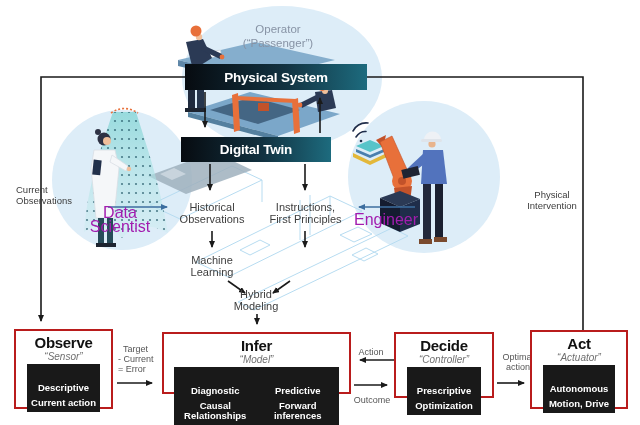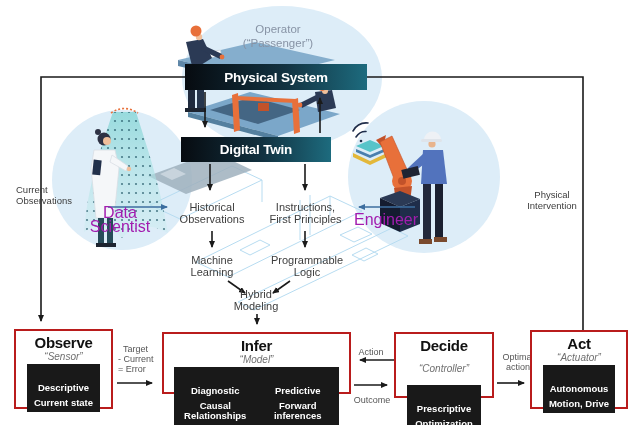--- a/index.html
+++ b/index.html
@@ -214,24 +214,20 @@
     <div>Observations</div>
   </div>
   <div class="lbl" style="left:258px;top:201px;width:95px;">
     <div>Instructions,</div>
     <div>First Principles</div>
   </div>
   <div class="lbl" style="left:177px;top:254px;width:70px;">
     <div>Machine</div>
     <div>Learning</div>
   </div>
-  <div class="lbl" style="left:262px;top:254px;width:90px;">
-    <div>Programmable</div>
-    <div>Logic</div>
-  </div>
   <div class="lbl" style="left:221px;top:288px;width:70px;">
     <div>Hybrid</div>
     <div>Modeling</div>
   </div>
 
   <div class="lbl small left" style="left:118px;top:344px;width:44px;">
     <div style="padding-left:5px;">Target</div>
     <div>- Current</div>
     <div>= Error</div>
   </div>
@@ -244,42 +240,42 @@
   <div class="lbl small" style="left:497px;top:352px;width:42px;">
     <div>Optimal</div>
     <div>action</div>
   </div>
 
   <div class="stagebox" style="left:14px;top:329px;width:99px;height:80px;">
     <div class="t">Observe</div>
     <div class="s">“Sensor”</div>
     <div class="chip">
       <div>Descriptive</div>
-      <div>Current state</div>
+      <div>Current action</div>
     </div>
   </div>
 
   <div class="stagebox" style="left:162px;top:332px;width:189px;height:62px;">
     <div class="t">Infer</div>
     <div class="s">“Model”</div>
     <div class="chiprow">
       <div class="chip">
         <div>Diagnostic</div>
         <div>Causal</div>
         <div>Relationships</div>
       </div>
       <div class="chip">
         <div>Predictive</div>
         <div>Forward</div>
         <div>inferences</div>
       </div>
     </div>
   </div>
 
-  <div class="stagebox" style="left:394px;top:332px;width:100px;height:66px;gap:9px;">
+  <div class="stagebox" style="left:394px;top:332px;width:100px;height:66px;">
     <div class="t">Decide</div>
     <div class="s">“Controller”</div>
     <div class="chip">
       <div>Prescriptive</div>
       <div>Optimization</div>
     </div>
   </div>
 
   <div class="stagebox" style="left:530px;top:330px;width:98px;height:79px;">
     <div class="t">Act</div>

